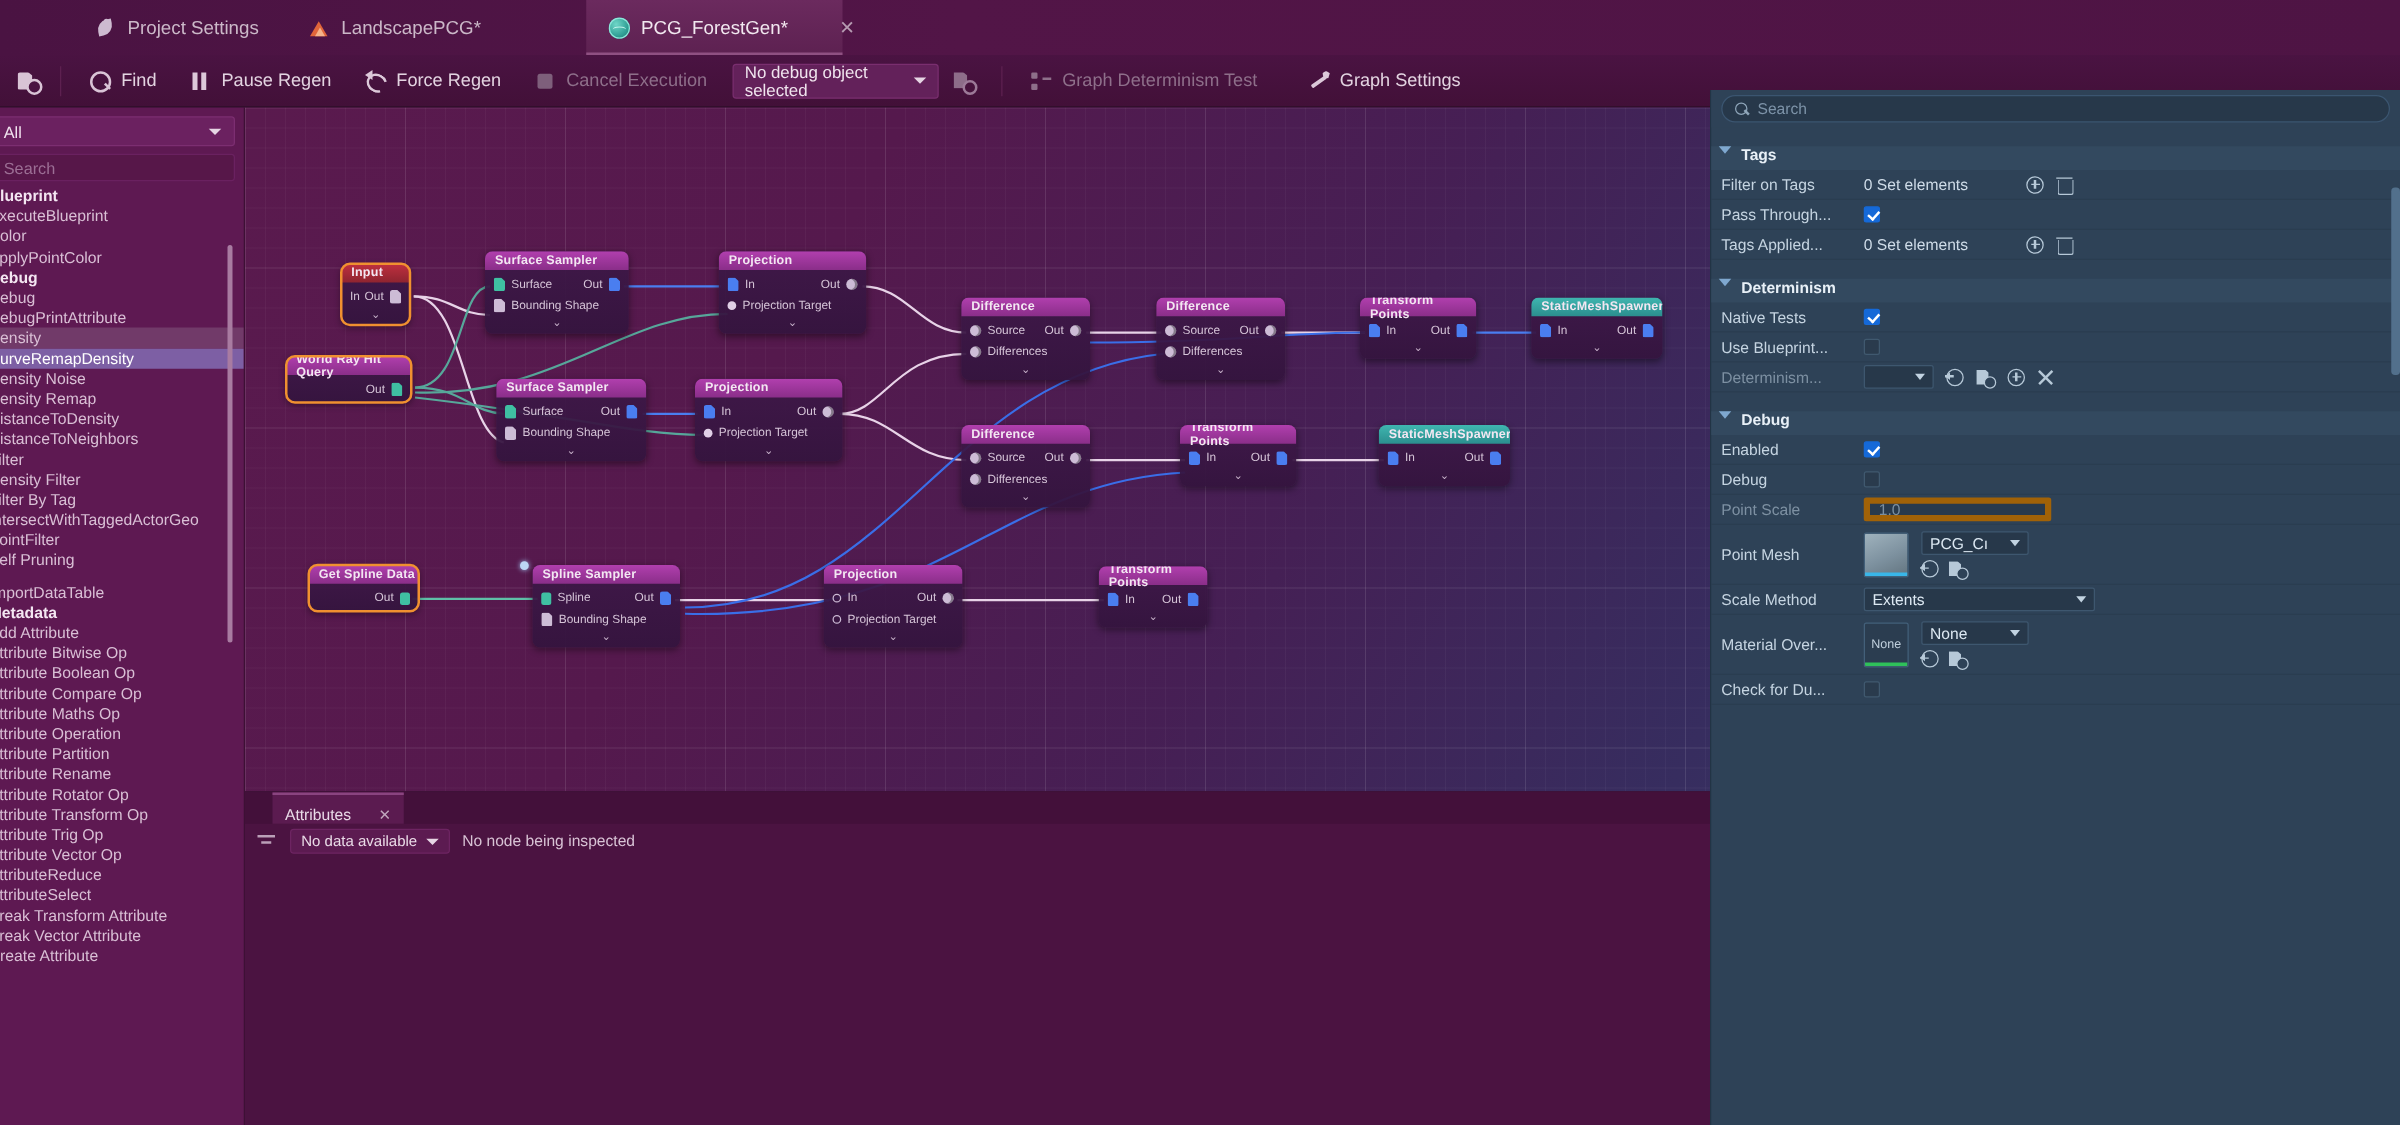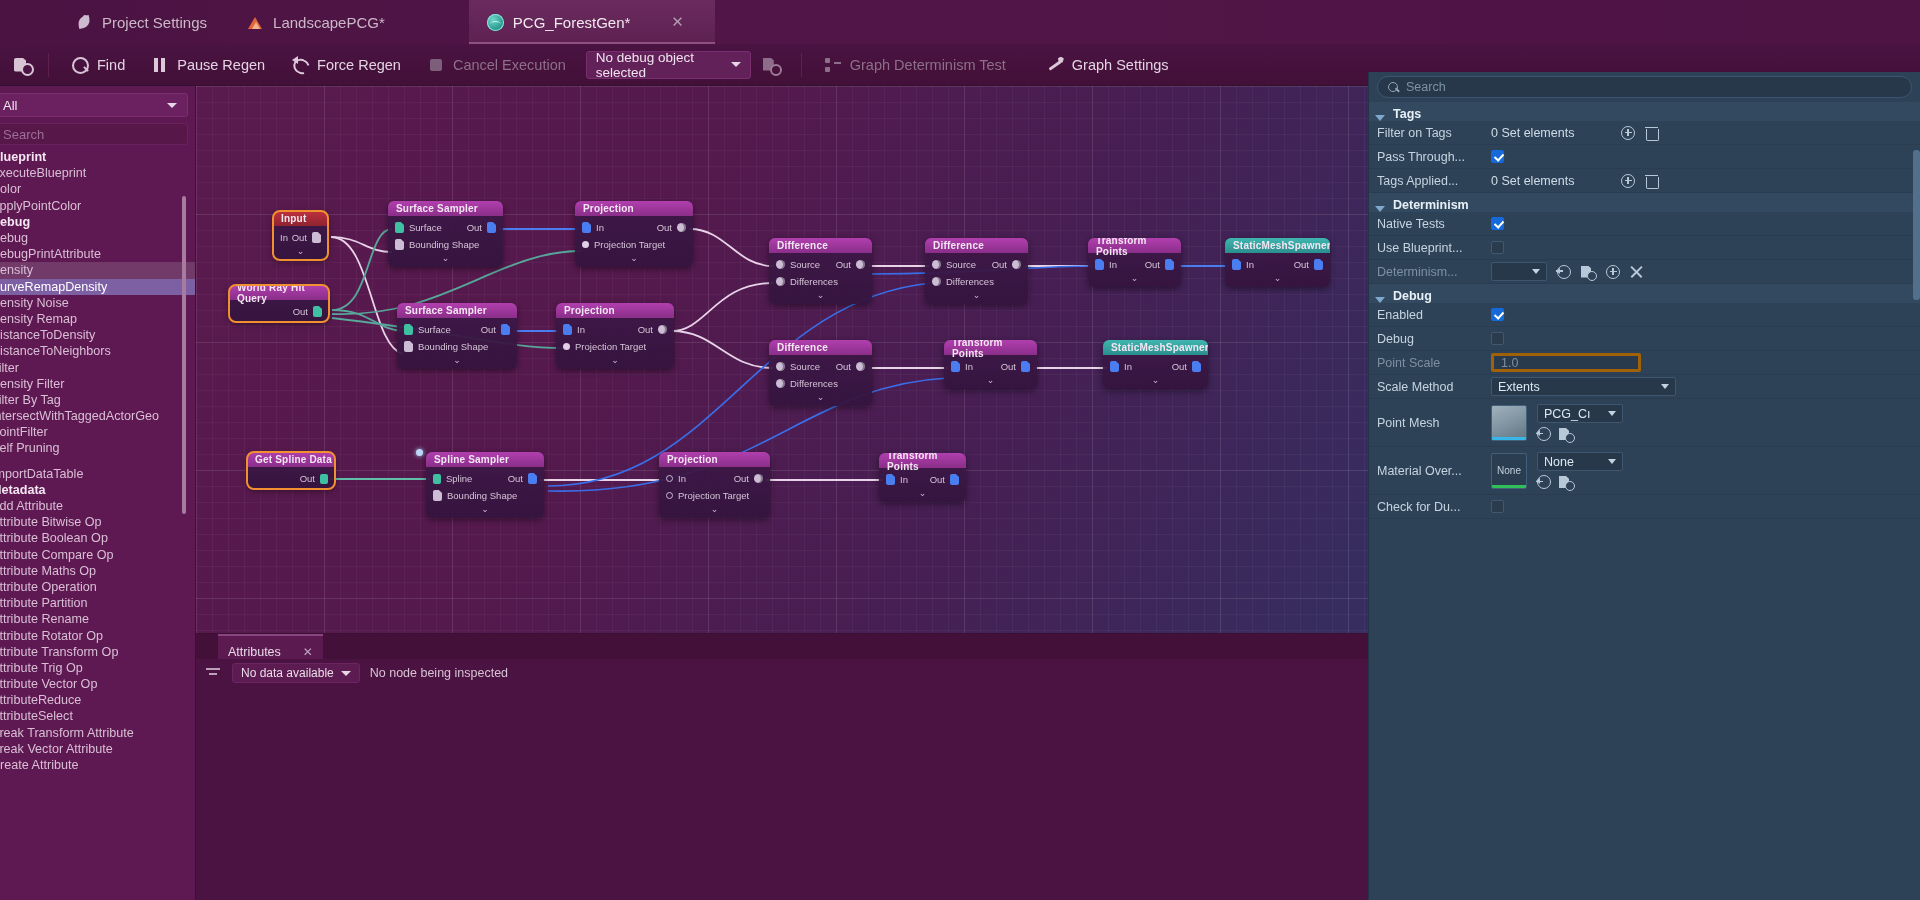--- a/index.html
+++ b/index.html
@@ -274,22 +274,22 @@
   .det-search{
     flex:1; height:22px; border-radius:11px; background:#27384a; border:1px solid #3b5570;
     display:flex; align-items:center; gap:7px; padding:0 10px; color:#7d93a8; font-size:12.5px;
   }
   .mg{ width:11px; height:11px; position:relative; flex:none; }
   .mg::before{content:""; position:absolute; left:0; top:0; width:8px; height:8px;
     border:1.5px solid #8fa6ba; border-radius:50%;}
   .mg::after{content:""; position:absolute; left:7px; top:7px; width:5px; height:1.5px;
     background:#8fa6ba; transform:rotate(45deg);}
   .sect{
-    height:19px; display:flex; align-items:flex-end; gap:8px; padding-left:6px;
-    background:#33495f; font-weight:bold; color:#e8f0f7; font-size:12.5px;
+    height:19px; display:flex; align-items:flex-start; gap:8px; padding-left:6px;
+    background:#33495f; font-weight:bold; color:#e8f0f7; font-size:12.5px;margin-top:15px;
   }
   .tri{ width:0;height:0;border-left:5px solid transparent;border-right:5px solid transparent;border-top:6px solid #7fa8cf; }
   .prow{
     height:24px; display:flex; align-items:center; border-bottom:1px solid #2a3d50;
   }
   .plabel{ width:104px; padding-left:8px; color:#c5d4e1; font-size:12.5px;
     white-space:nowrap; overflow:hidden; }
   .plabel.dim{ color:#7d90a2; }
   .pval{ flex:1; display:flex; align-items:center; gap:10px; padding-left:2px;margin-left:16px; }
   .cbx{ width:13px; height:13px; border-radius:2px; background:#2a3b4d; border:1px solid #40596f; position:relative; }
@@ -305,21 +305,21 @@
     border:1.5px solid #b7c9d8; border-top:none; border-radius:0 0 2px 2px;}
   .trash::after{content:""; position:absolute; left:0px; top:1px; width:13px; height:1.6px; background:#b7c9d8;}
   .combo{
     height:19px; min-width:100px; background:#27384a; border:1px solid #3e576f; border-radius:2px;
     display:flex; align-items:center; justify-content:space-between; padding:0 6px;
     font-size:12.5px; color:#dce8f2;
   }
   .combo.small{ min-width:56px; }
   .caret2{ width:0;height:0;border-left:4.5px solid transparent;border-right:4.5px solid transparent;border-top:5px solid #c2d3e1; }
   .txtbox{
-    height:19px; width:150px; background:#293a4c; border:3px solid #a16207; border-radius:2px;
+    height:19px; width:150px; background:#293a4c; border:5px solid #a16207; border-radius:2px;
     display:flex; align-items:center; padding:0 7px; color:#7b8fa1; font-size:12.5px;
   }
   .prow.tall{ height:48px; align-items:center; }
   .thumb{
     width:36px; height:36px; border:1px solid #43607a; border-radius:2px;
     background:linear-gradient(155deg,#9fb2bd 0%,#7d919f 55%,#62747f 100%);
     position:relative; overflow:hidden;
   }
   .thumb .bar{ position:absolute; left:0; right:0; bottom:0; height:3px; background:#39b6e8; }
   .thumb.none{
@@ -351,21 +351,21 @@
 
   <div class="tabbar">
     <div class="tab" style="margin-left:58px;">
       <span class="ticon ico-settings"></span>
       <span>Project Settings</span>
     </div>
     <div class="tab">
       <span class="ticon ico-landscape"></span>
       <span>LandscapePCG*</span>
     </div>
-    <div class="tab active" style="margin-left:62px; width:246px;align-items:center;">
+    <div class="tab active" style="margin-left:62px; width:205px;align-items:center;">
       <span class="ticon ico-pcg"></span>
       <span>PCG_ForestGen*</span>
       <span class="tclose">✕</span>
     </div>
   </div>
 
   <div class="toolbar">
     <div class="tbtn" style="padding:0 6px;">
       <span class="ticon2 g-asset"></span>
     </div>
@@ -938,47 +938,47 @@
           <div class="pval">
             <div class="cbx"></div>
           </div>
         </div>
         <div class="prow">
           <div class="plabel dim">Point Scale</div>
           <div class="pval">
             <div class="txtbox">1.0</div>
           </div>
         </div>
-        <div class="prow">
-          <div class="plabel">Scale Method</div>
-          <div class="pval">
-            <div class="combo" style="min-width: 185px;">
-              <span>Extents</span>
-              <span class="caret2"></span>
-            </div>
-          </div>
-        </div>
         <div class="prow tall">
           <div class="plabel">Point Mesh</div>
           <div class="pval">
             <div class="thumb">
               <div class="bar" style="background: rgb(57, 182, 232);"></div>
             </div>
             <div class="assetcol">
               <div class="combo" style="min-width: 86px;">
                 <span>PCG_Cı</span>
                 <span class="caret2"></span>
               </div>
               <div class="assetrow">
                 <span class="back-ic"></span>
                 <span class="browse-ic"></span>
               </div>
             </div>
           </div>
         </div>
+        <div class="prow">
+          <div class="plabel">Scale Method</div>
+          <div class="pval">
+            <div class="combo" style="min-width: 185px;">
+              <span>Extents</span>
+              <span class="caret2"></span>
+            </div>
+          </div>
+        </div>
         <div class="prow tall">
           <div class="plabel">Material Over...</div>
           <div class="pval">
             <div class="thumb none">
               <span>None</span>
               <div class="bar" style="background: rgb(47, 192, 90);"></div>
             </div>
             <div class="assetcol">
               <div class="combo" style="min-width: 86px;">
                 <span>None</span>

